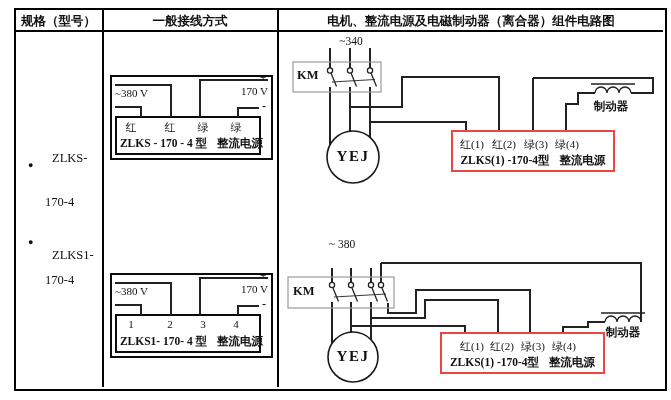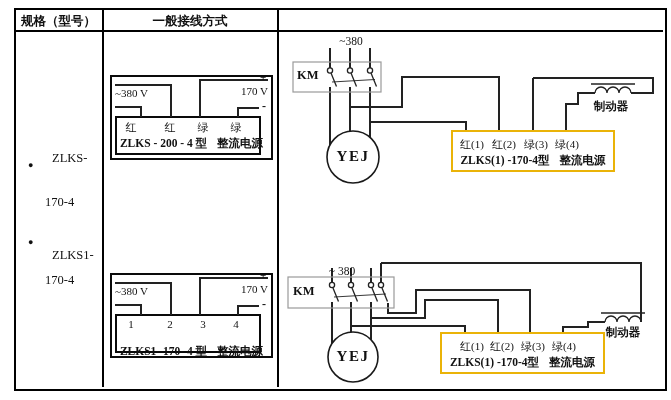--- a/index.html
+++ b/index.html
@@ -10,39 +10,40 @@
   .hdr{font-weight:700;font-size:12.5px;white-space:nowrap;}
   .t11{font-size:11px;white-space:nowrap;}
   .t115{font-size:11.5px;white-space:nowrap;}
   .t12{font-size:12px;white-space:nowrap;}
   .t13{font-size:12.5px;white-space:nowrap;}
   .bold{font-weight:700;}
   .frame{border:2px solid #000;}
   .vline{width:1.6px;background:#000;}
   .hline{height:1.8px;background:#000;}
   .svgfull{position:absolute;left:0;top:0;}
-  .rectbox{border:2px solid #eab308;box-sizing:border-box;background:transparent;}
+  .rectbox{border:2px solid #ef4444;box-sizing:border-box;background:transparent;}
   .term{position:absolute;width:30px;text-align:center;font-size:11px;white-space:nowrap;}
   .modelrow{position:absolute;left:0;right:0;display:flex;justify-content:center;gap:10px;
             font-weight:700;font-size:11.5px;white-space:nowrap;}
   .titlecn{transform:translateX(-50%);}
   .bullet{font-size:9px;}
 </style>
 </head>
 <body>
 
 <div class="stage">
 
   <div class="abs frame" style="left:6px;top:8px;width:649px;height:379px;"></div>
   <div class="abs vline" style="left:94px;top:10px;height:377px;"></div>
   <div class="abs vline" style="left:269px;top:10px;height:377px;"></div>
   <div class="abs hline" style="left:8px;top:30px;width:647px;"></div>
 
   <div class="abs ctr hdr" style="left:8px;top:13px;width:85px;">规格（型号）</div>
   <div class="abs ctr hdr" style="left:96px;top:13px;width:172px;">一般接线方式</div>
+  <div class="abs ctr hdr" style="left:271px;top:13px;width:384px;">电机、整流电源及电磁制动器（离合器）组件电路图</div>
 
   <span class="abs bullet" style="left:20px;top:160px;">●</span>
   <span class="abs t13" style="left:44px;top:151px;">ZLKS-</span>
   <span class="abs t13" style="left:37px;top:195px;">170-4</span>
   <span class="abs bullet" style="left:20px;top:237px;">●</span>
   <span class="abs t13" style="left:44px;top:248px;">ZLKS1-</span>
   <span class="abs t13" style="left:37px;top:273px;">170-4</span>
 
   <div class="abs" style="left:102px;top:75px;width:163px;height:86px;">
     <svg class="svgfull" width="163" height="86">
@@ -57,21 +58,21 @@
     </svg>
     <span class="abs t11" style="left:5px;top:12px;">~380 V</span>
     <span class="abs t11 bold" style="left:150px;top:-4px;">+</span>
     <span class="abs t11" style="left:126px;top:10px;width:32px;text-align:right;">170 V</span>
     <span class="abs t12 bold" style="left:152px;top:24px;">-</span>
     <span class="term" style="left:6px;top:45px;">红</span>
     <span class="term" style="left:45px;top:45px;">红</span>
     <span class="term" style="left:78px;top:45px;">绿</span>
     <span class="term" style="left:111px;top:45px;">绿</span>
     <div class="modelrow" style="top:61px;">
-      <span>ZLKS - 200 - 4 型</span>
+      <span>ZLKS - 170 - 4 型</span>
       <span>整流电源</span>
     </div>
   </div>
 
   <div class="abs" style="left:102px;top:273px;width:163px;height:86px;">
     <svg class="svgfull" width="163" height="86">
       <rect x="1" y="1" width="161" height="83" fill="none" stroke="#0a0a0a" stroke-width="2"></rect>
       <rect x="6" y="42" width="144" height="37" fill="none" stroke="#0a0a0a" stroke-width="2"></rect>
       <g fill="none" stroke="#222" stroke-width="1.4" shape-rendering="crispEdges">
         <path d="M5,10 H61 V42"></path>
@@ -81,21 +82,21 @@
       </g>
     </svg>
     <span class="abs t11" style="left:5px;top:12px;">~380 V</span>
     <span class="abs t11 bold" style="left:150px;top:-4px;">+</span>
     <span class="abs t11" style="left:126px;top:10px;width:32px;text-align:right;">170 V</span>
     <span class="abs t12 bold" style="left:152px;top:24px;">-</span>
     <span class="term" style="left:6px;top:45px;">1</span>
     <span class="term" style="left:45px;top:45px;">2</span>
     <span class="term" style="left:78px;top:45px;">3</span>
     <span class="term" style="left:111px;top:45px;">4</span>
-    <div class="modelrow" style="top:71px;align-items:center;">
+    <div class="modelrow" style="top:61px;align-items:center;">
       <span>ZLKS1- 170- 4 型</span>
       <span>整流电源</span>
     </div>
   </div>
 
   <div class="abs" style="left:272px;top:30px;width:388px;height:168px;">
     <svg class="svgfull" width="388" height="168">
       <g fill="none" stroke="#222" stroke-width="1.4" shape-rendering="crispEdges">
         <path d="M50,18 V37.5 M70,18 V37.5 M90,18 V37.5"></path>
         <path d="M50,57 V127 M70,57 V127 M90,57 V127"></path>
@@ -114,21 +115,21 @@
         <path d="M311,54 H355"></path>
         <path d="M315,63 a6,6 0 0 1 12,0 a6,6 0 0 1 12,0 a6,6 0 0 1 12,0"></path>
       </g>
       <g fill="#fff" stroke="#222" stroke-width="1.3">
         <circle cx="50" cy="40.5" r="2.6"></circle>
           <circle cx="70" cy="40.5" r="2.6"></circle>
           <circle cx="90" cy="40.5" r="2.6"></circle>
       </g>
       <circle cx="73" cy="127" r="26" fill="#fff" stroke="#1a1a1a" stroke-width="1.6"></circle>
     </svg>
-    <span class="abs ctr t115" style="left:46px;top:5px;width:50px;">~380</span>
+    <span class="abs ctr t115" style="left:46px;top:5px;width:50px;">~340</span>
     <span class="abs t13 bold" style="left:17px;top:38px;">KM</span>
     <span class="abs ctr bold" style="left:47px;top:118px;width:52px;font-size:15px;letter-spacing:1.5px;">YEJ</span>
     <span class="abs ctr t115 bold" style="left:308px;top:69px;width:46px;">制动器</span>
     <div class="abs rectbox" style="left:171px;top:100px;width:164px;height:42px;">
       <span class="term" style="left:4px;top:5px;">红(1)</span>
       <span class="term" style="left:36px;top:5px;">红(2)</span>
       <span class="term" style="left:68px;top:5px;">绿(3)</span>
       <span class="term" style="left:99px;top:5px;">绿(4)</span>
       <div class="modelrow" style="top:21px;">
         <span>ZLKS(1) -170-4型</span>
@@ -160,21 +161,21 @@
         <path d="M325,92 a6,6 0 0 1 12,0 a6,6 0 0 1 12,0 a6,6 0 0 1 12,0"></path>
       </g>
       <g fill="#fff" stroke="#222" stroke-width="1.3">
         <circle cx="52" cy="55" r="2.6"></circle>
           <circle cx="71" cy="55" r="2.6"></circle>
           <circle cx="91" cy="55" r="2.6"></circle>
           <circle cx="101" cy="55" r="2.6"></circle>
       </g>
       <circle cx="73" cy="127" r="25" fill="#fff" stroke="#1a1a1a" stroke-width="1.6"></circle>
     </svg>
-    <span class="abs ctr t115" style="left:34px;top:35px;width:56px;text-align:center;">~ 380</span>
+    <span class="abs ctr t115" style="left:34px;top:8px;width:56px;text-align:center;">~ 380</span>
     <span class="abs t13 bold" style="left:13px;top:54px;">KM</span>
     <span class="abs ctr bold" style="left:47px;top:118px;width:52px;font-size:15px;letter-spacing:1.5px;">YEJ</span>
     <span class="abs ctr t115 bold" style="left:320px;top:95px;width:46px;">制动器</span>
     <div class="abs rectbox" style="left:160px;top:102px;width:165px;height:42px;">
       <span class="term" style="left:15px;top:5px;">红(1)</span>
       <span class="term" style="left:45px;top:5px;">红(2)</span>
       <span class="term" style="left:76px;top:5px;">绿(3)</span>
       <span class="term" style="left:107px;top:5px;">绿(4)</span>
       <div class="modelrow" style="top:21px;">
         <span>ZLKS(1) -170-4型</span>

